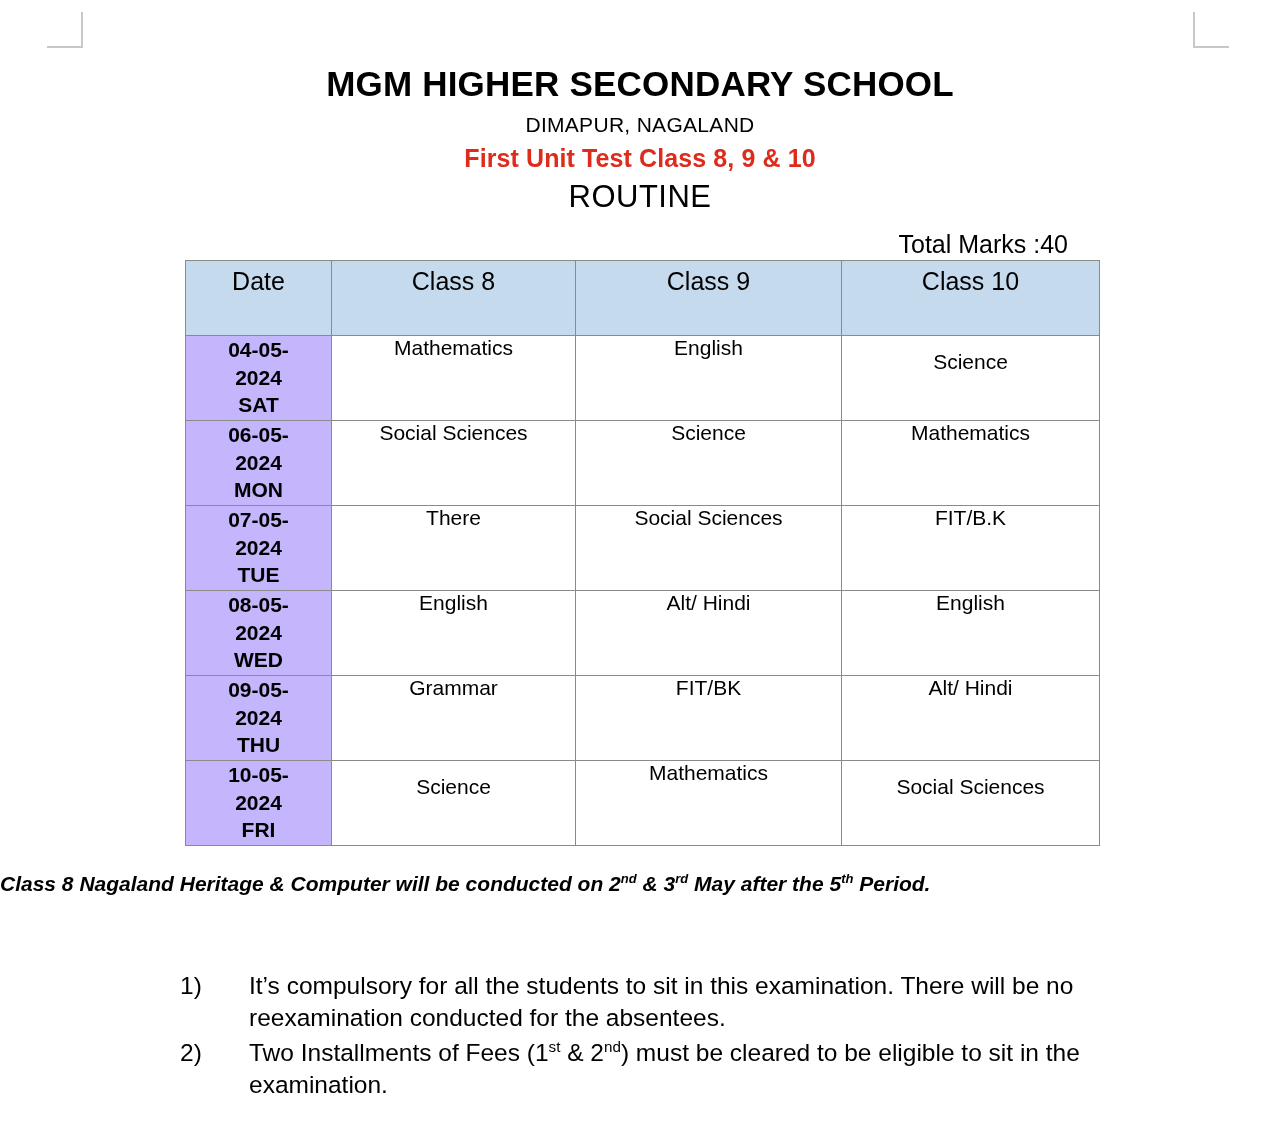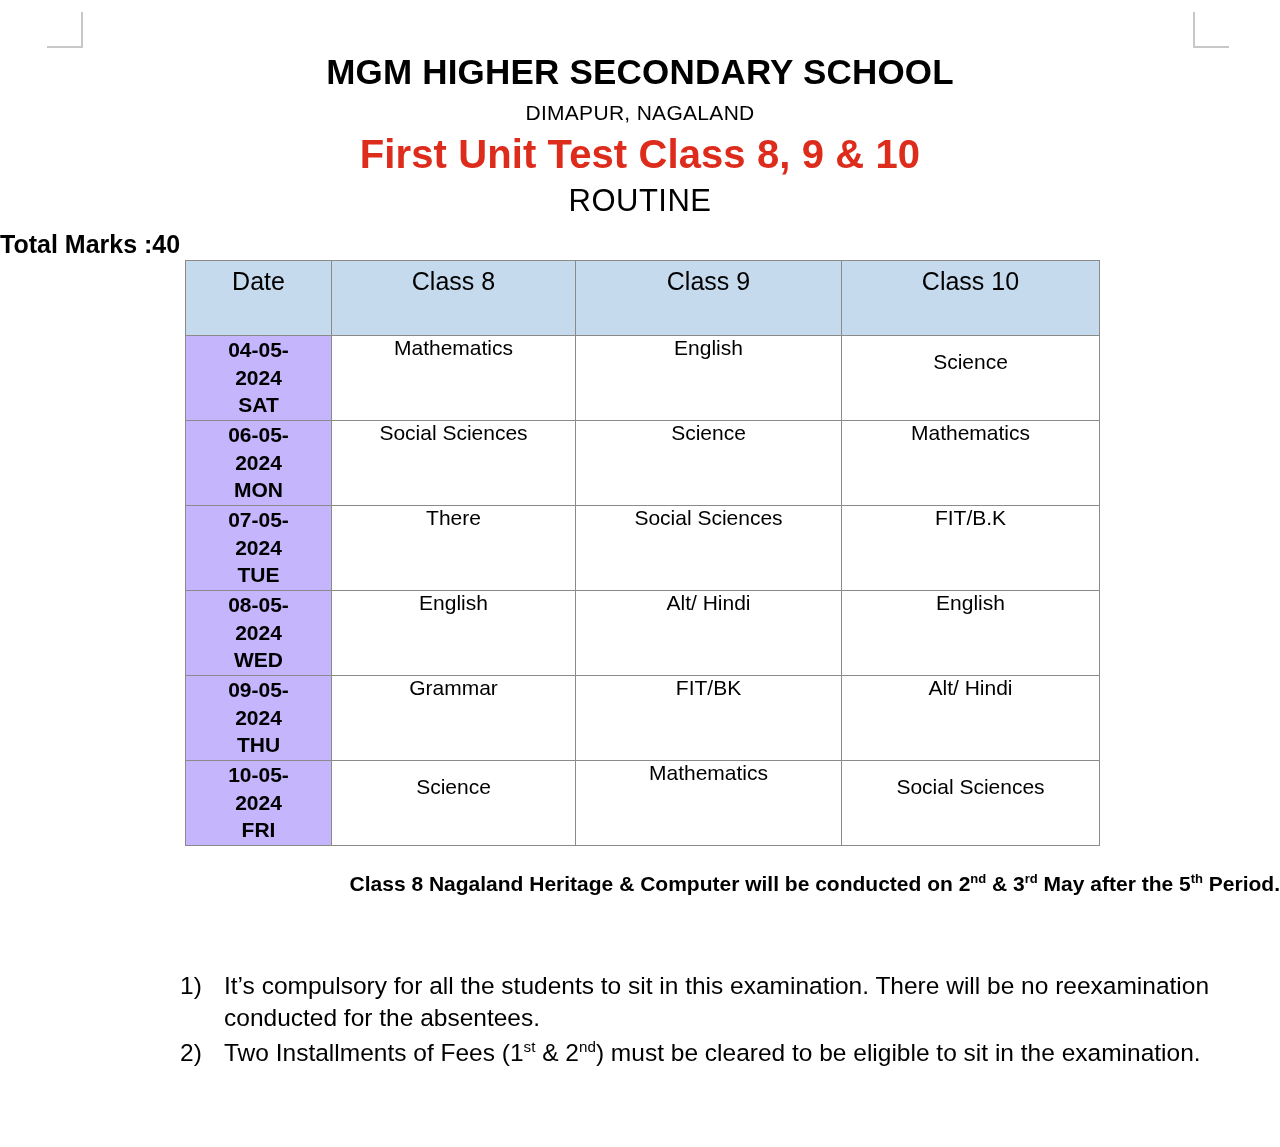--- a/index.html
+++ b/index.html
@@ -32,58 +32,58 @@
   .corner-mark.right {
     left: 1193px;
     top: 12px;
     border-width: 0 0 2px 2px;
   }
 
   
   .heading {
     position: absolute;
     left: 0;
-    top: 52px;
+    top: 64px;
     width: 1280px;
     text-align: center;
   }
   .school-name {
     font-size: 35px;
     font-weight: bold;
     letter-spacing: 0.2px;
     line-height: 1.15;
   }
   .location {
     font-size: 21px;
     font-weight: normal;
     margin-top: 9px;
     letter-spacing: 0.3px;
   }
   .exam-title {
-    font-size: 40px;
+    font-size: 25px;
     font-weight: bold;
     margin-top: 7px;
     letter-spacing: 0.1px;
   }
   .routine-word {
     font-size: 31px;
     font-weight: normal;
     margin-top: 6px;
     letter-spacing: 0.5px;
   }
 
   
   .total-marks {
     position: absolute;
     left: 0;
     top: 230px;
     width: 1068px;
-    text-align: left;
+    text-align: right;
     font-size: 25px;
-    font-weight: bold;
+    font-weight: normal;
   }
 
   
   .routine-table {
     position: absolute;
     left: 185px;
     top: 260px;
     width: 910px;
     border-collapse: collapse;
     table-layout: fixed;
@@ -125,22 +125,23 @@
     padding-top: 8px;
   }
   .cell-subject.lowered { padding-top: 14px; }
 
   
   .note {
     position: absolute;
     left: 0;
     top: 872px;
     width: 1280px;
-    text-align: right;
-    font-size: 21px;
+    text-align: left;
+    font-size: 21px;
+    font-style: italic;
     font-weight: bold;
   }
   .note sup,
   .list-text sup {
     font-size: 0.62em;
     vertical-align: super;
     line-height: 0;
   }
 
   
@@ -157,20 +158,21 @@
     align-items: flex-start;
     margin-bottom: 2px;
   }
   .list-marker {
     flex: 0 0 auto;
     width: 44px;
     text-align: left;
   }
   .list-text {
     flex: 1 1 auto;
+    margin-left: 25px;
   }
 </style>
 </head>
 <body>
 
 <div class="corner-mark left"></div>
 <div class="corner-mark right"></div>
 
 <div class="heading">
   <div class="school-name">MGM HIGHER SECONDARY SCHOOL</div>

